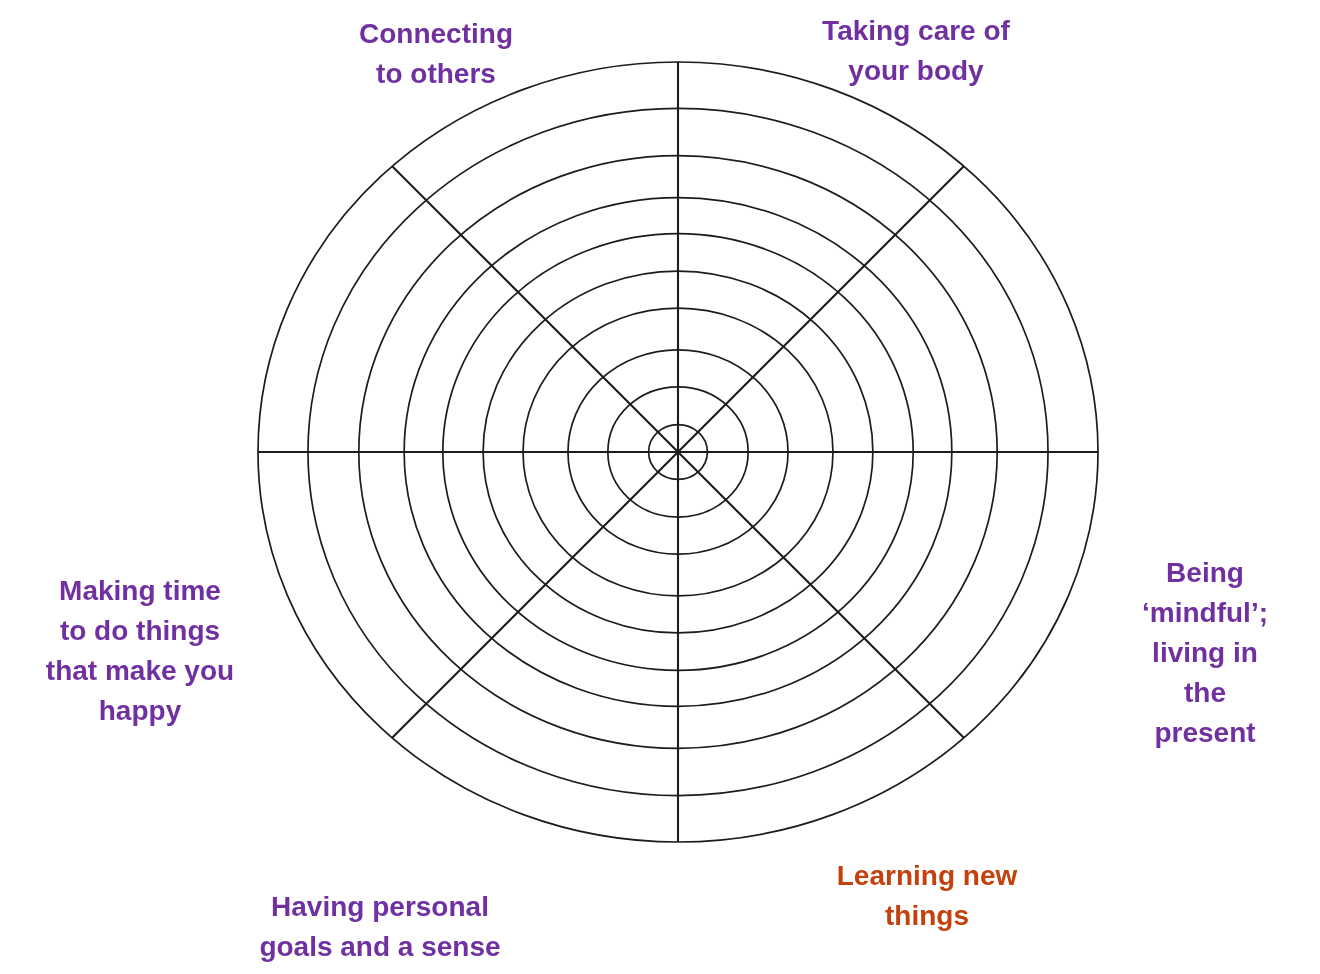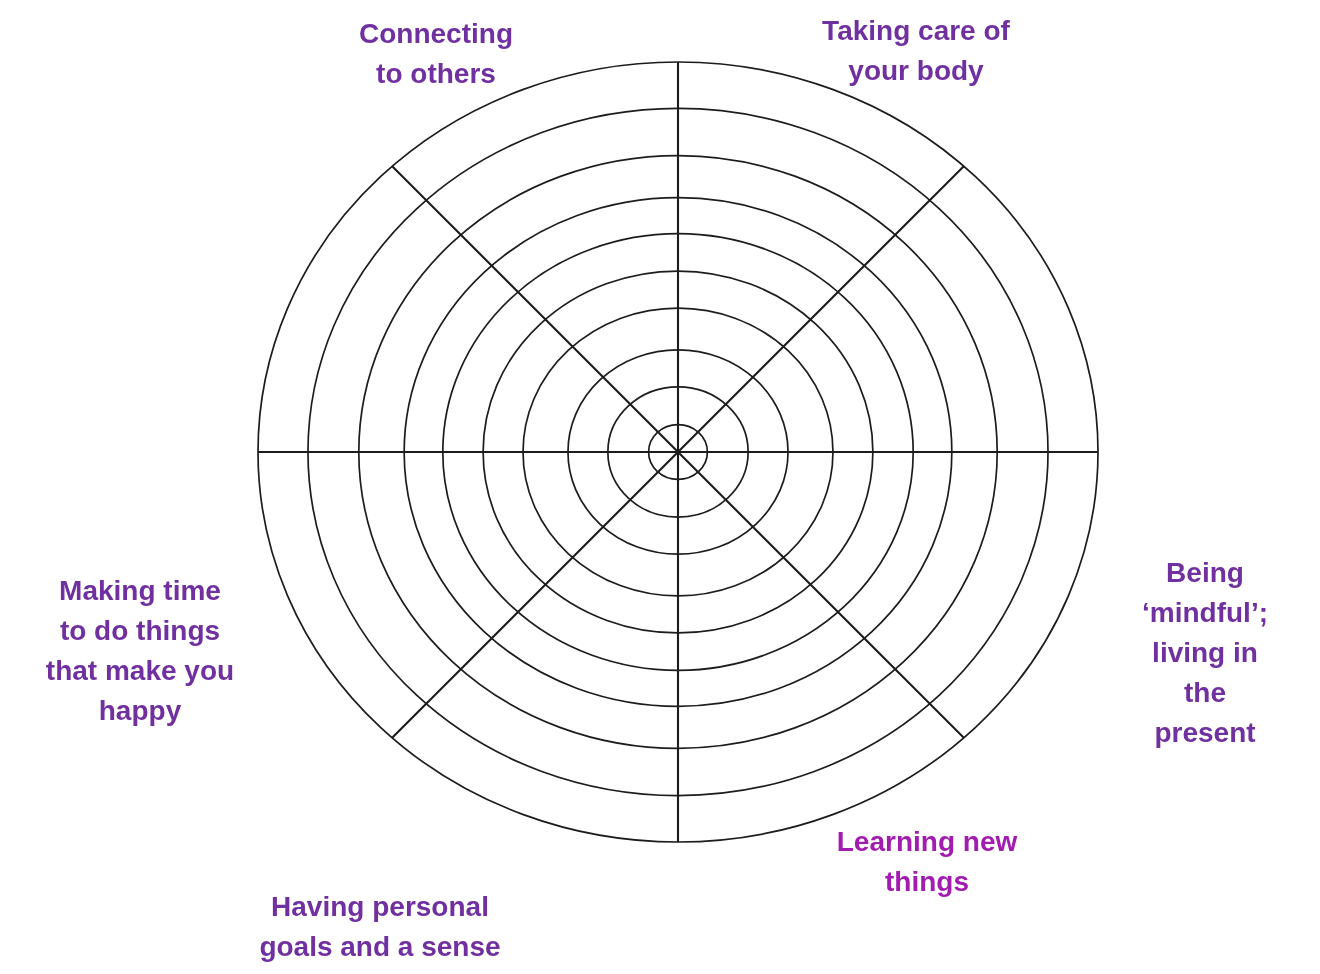--- a/index.html
+++ b/index.html
@@ -65,21 +65,21 @@
 
   <div class="wheel-label" style="left: 916px; top: 51px; color: rgb(112, 48, 160);">Taking care of
 your body</div>
 
 
   <div class="wheel-label" style="left: 1205px; top: 609px; color: rgb(112, 48, 160); margin-top: 44px;">Being
 ‘mindful’;
 living in the
 present</div>
 
-  <div class="wheel-label" style="left: 927px; top: 862px; color: #a21caf;">Learning new
+  <div class="wheel-label" style="left: 927px; top: 896px; color: #c2410c;">Learning new
 things</div>
 
   <div class="wheel-label" style="left: 380px; top: 947px; color: rgb(112, 48, 160);">Having personal
 goals and a sense
 of purpose</div>
 
   <div class="wheel-label" style="left: 140px; top: 613px; color: rgb(112, 48, 160); margin-top: 38px;">Making time
 to do things
 that make you
 happy</div>

